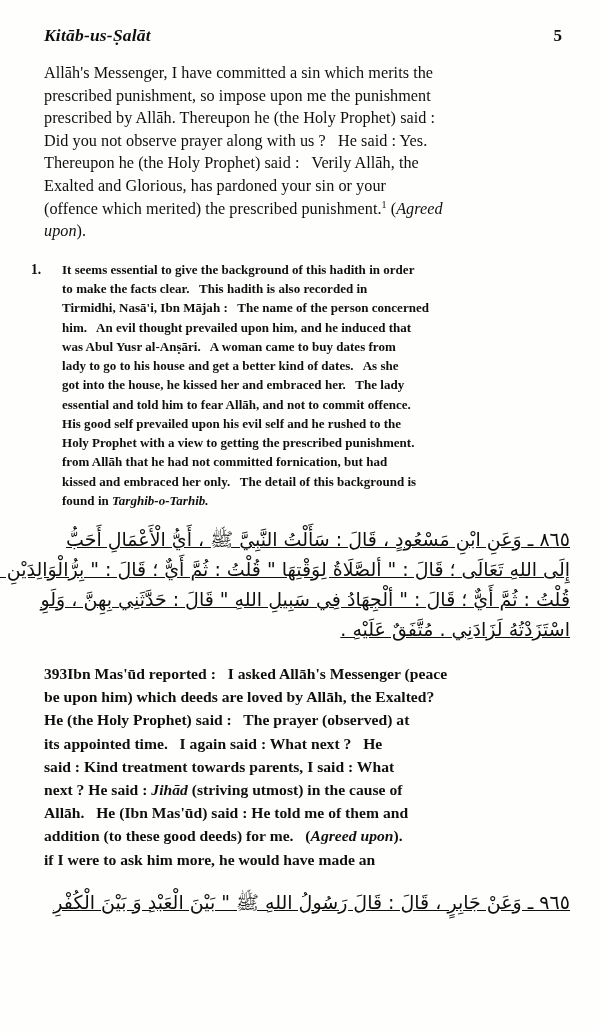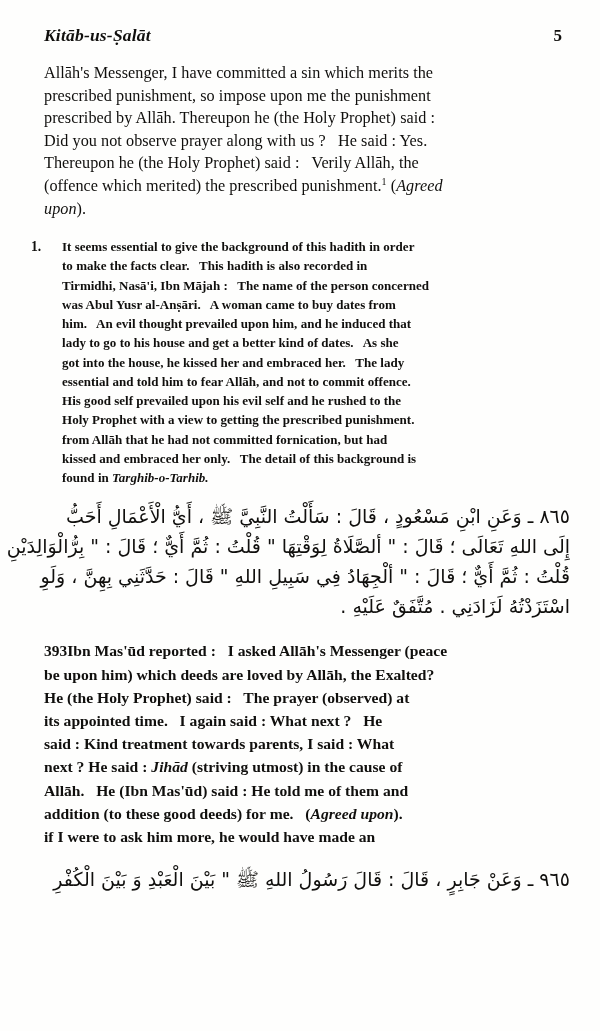--- a/index.html
+++ b/index.html
@@ -84,20 +84,21 @@
     font-weight: 700;
     white-space: pre;
     letter-spacing: 0.02px;
   }
 
   
   .arabic-block {
     margin: 14px 30px 0 34px;
     direction: rtl;
     text-align: right;
+    text-decoration: underline;
   }
   .arabic-line {
     font-family: "DejaVu Sans", sans-serif;
     font-size: 19px;
     line-height: 30px;
     white-space: nowrap;
     direction: rtl;
     unicode-bidi: bidi-override;
   }
   .arabic-line.center {
@@ -134,31 +135,32 @@
     <div class="running-title">Kitāb-us-Ṣalāt</div>
     <div class="folio">5</div>
   </div>
 
   <div class="body-block">
     <div class="body-line">Allāh's Messenger, I have committed a sin which merits the</div>
     <div class="body-line">prescribed punishment, so impose upon me the punishment</div>
     <div class="body-line">prescribed by Allāh. Thereupon he (the Holy Prophet) said :</div>
     <div class="body-line">Did you not observe prayer along with us ?   He said : Yes.</div>
     <div class="body-line">Thereupon he (the Holy Prophet) said :   Verily Allāh, the</div>
+    <div class="body-line">Exalted and Glorious, has pardoned your sin or your</div>
     <div class="body-line"><span>(offence which merited) the prescribed punishment.</span><span class="sup">1</span><span> (</span><span class="ital">Agreed</span></div>
     <div class="body-line"><span class="ital">upon</span><span>).</span></div>
   </div>
 
   <div class="footnote">
     <div class="fn-marker">1.</div>
     <div class="fn-line">It seems essential to give the background of this hadith in order</div>
     <div class="fn-line">to make the facts clear.   This hadith is also recorded in</div>
     <div class="fn-line">Tirmidhi, Nasā'i, Ibn Mājah :   The name of the person concerned</div>
+    <div class="fn-line">him.   An evil thought prevailed upon him, and he induced that</div>
     <div class="fn-line">was Abul Yusr al-Anṣāri.   A woman came to buy dates from</div>
-    <div class="fn-line">him.   An evil thought prevailed upon him, and he induced that</div>
     <div class="fn-line">lady to go to his house and get a better kind of dates.   As she</div>
     <div class="fn-line">got into the house, he kissed her and embraced her.   The lady</div>
     <div class="fn-line">essential and told him to fear Allāh, and not to commit offence.</div>
     <div class="fn-line">His good self prevailed upon his evil self and he rushed to the</div>
     <div class="fn-line">Holy Prophet with a view to getting the prescribed punishment.</div>
     <div class="fn-line">from Allāh that he had not committed fornication, but had</div>
     <div class="fn-line">kissed and embraced her only.   The detail of this background is</div>
     <div class="fn-line"><span>found in </span><span class="ital">Targhib-o-Tarhib.</span></div>
   </div>
 

